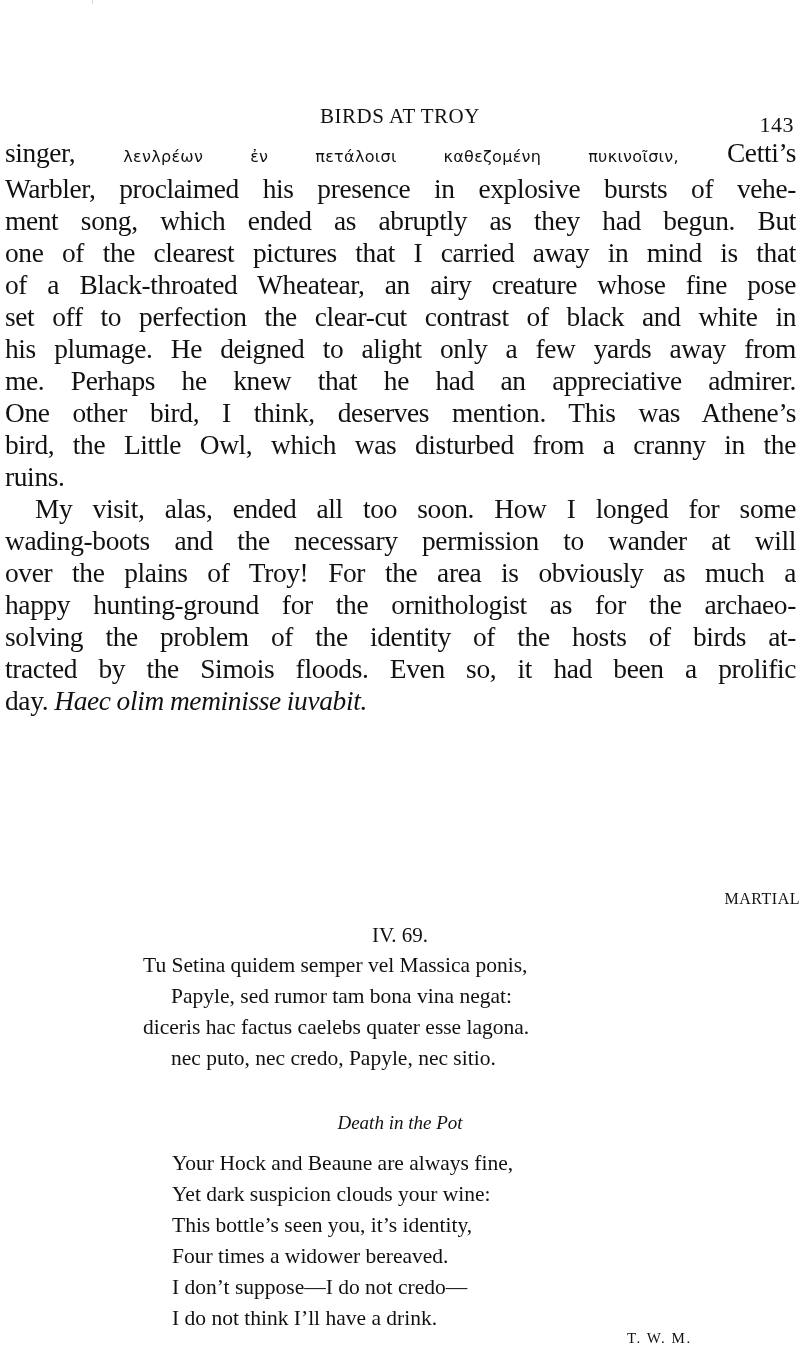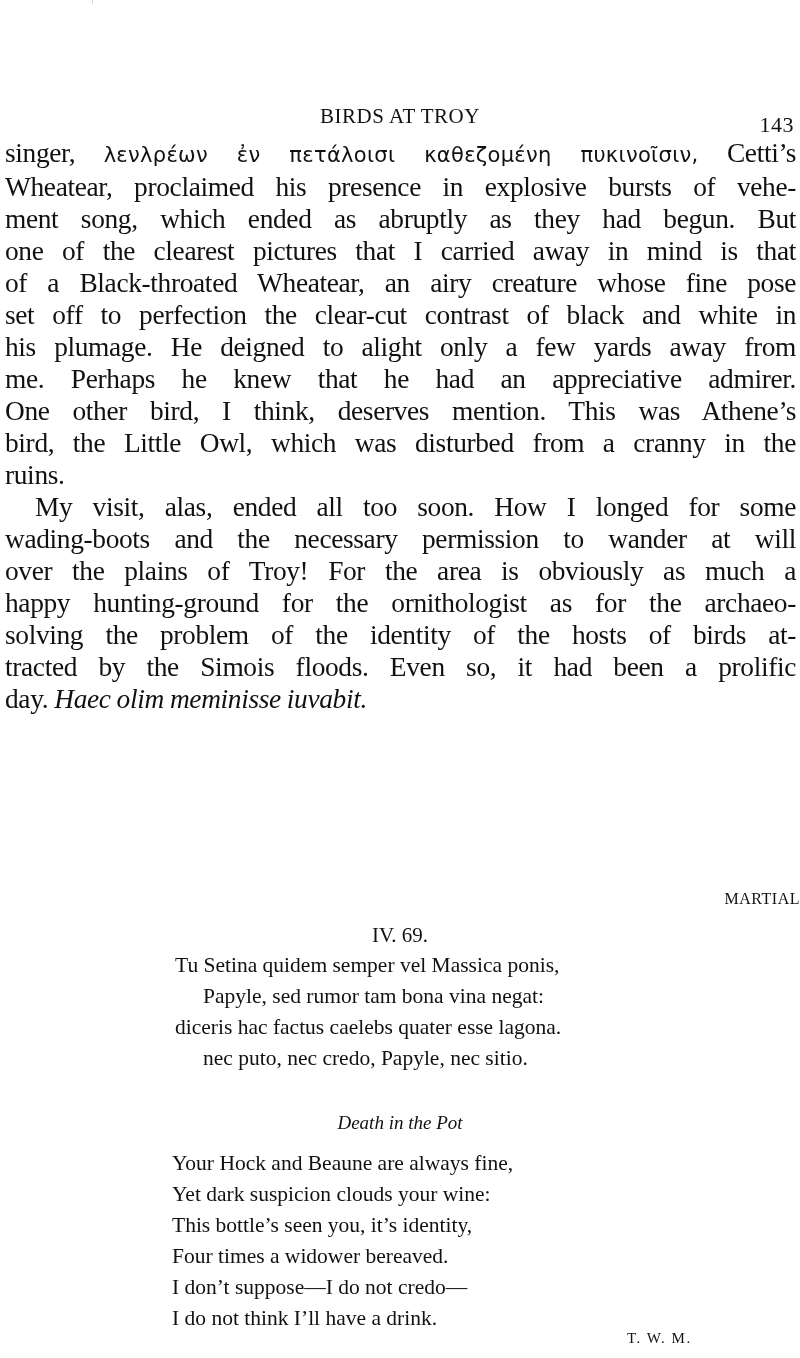--- a/index.html
+++ b/index.html
@@ -64,21 +64,21 @@
       white-space: nowrap;
     }
     .body-text .line.last {
       text-align-last: left;
     }
     .body-text .indent {
       padding-left: 30px;
     }
     .greek {
       font-family: "DejaVu Sans", sans-serif;
-      font-size: 21px;
+      font-size: 16px;
       letter-spacing: 0.3px;
     }
     em, .italic {
       font-style: italic;
     }
     .section-title {
       position: absolute;
       top: 890px;
       left: 0;
       width: 800px;
@@ -98,21 +98,20 @@
       position: absolute;
       top: 950px;
       left: 143px;
       width: 520px;
       font-size: 21.5px;
       line-height: 31px;
     }
     .latin-verse .vl {
       display: block;
       white-space: nowrap;
-      margin-left: 32px;
     }
     .latin-verse .vl.ind {
       padding-left: 28px;
     }
     .poem-title {
       position: absolute;
       top: 1112px;
       left: 0;
       width: 800px;
       text-align: center;
@@ -155,21 +154,21 @@
   <div class="stray-mark"></div>
 
   <div class="running-head">
     <span class="running-title">BIRDS AT TROY</span>
     <span class="page-number">143</span>
   </div>
 
   <div class="body-text">
     <p>
       <span class="line"><span>singer, </span><span class="greek">λενλρέων ἐν πετάλοισι καθεζομένη πυκινοῖσιν,</span><span> Cetti’s</span></span>
-      <span class="line">Wheatear, proclaimed his presence in explosive bursts of vehe-</span>
+      <span class="line">Warbler, proclaimed his presence in explosive bursts of vehe-</span>
       <span class="line">ment song, which ended as abruptly as they had begun. But</span>
       <span class="line">one of the clearest pictures that I carried away in mind is that</span>
       <span class="line">of a Black-throated Wheatear, an airy creature whose fine pose</span>
       <span class="line">set off to perfection the clear-cut contrast of black and white in</span>
       <span class="line">his plumage. He deigned to alight only a few yards away from</span>
       <span class="line">me. Perhaps he knew that he had an appreciative admirer.</span>
       <span class="line">One other bird, I think, deserves mention. This was Athene’s</span>
       <span class="line">bird, the Little Owl, which was disturbed from a cranny in the</span>
       <span class="line last">ruins.</span>
     </p>

